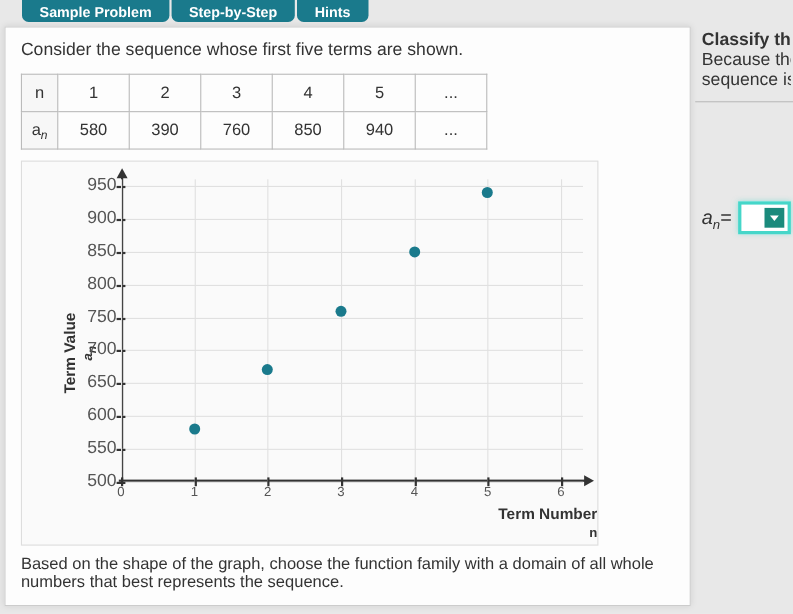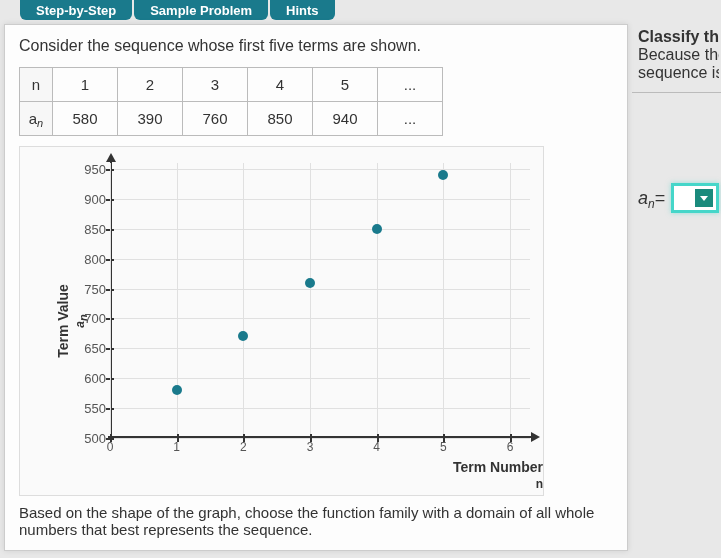--- a/index.html
+++ b/index.html
@@ -132,21 +132,21 @@
     font-size: 14px;
   }
   .x-axis-label .small {
     display: block;
     font-weight: bold;
     font-size: 12px;
     margin-top: 2px;
   }
   .tick-y {
     position: absolute;
-    font-size: 13px;
+    font-size: 16px;
     color: #555;
     right: 100%;
     padding-right: 4px;
     transform: translateY(-50%);
   }
   .tick-x {
     position: absolute;
     font-size: 12px;
     color: #555;
     top: 100%;
@@ -275,22 +275,22 @@
   .cursor {
     position: absolute;
     font-size: 18px;
     color: #000;
   }
 </style>
 </head>
 <body>
 
 <div class="tabs">
+  <div class="tab">Sample Problem</div>
   <div class="tab active">Step-by-Step</div>
-  <div class="tab">Sample Problem</div>
   <div class="tab">Hints</div>
 </div>
 
 <div class="main">
   <div class="left-col">
     <div class="prompt">Consider the sequence whose first five terms are shown.</div>
 
     <table class="seq">
       <tbody>
           <tr>

